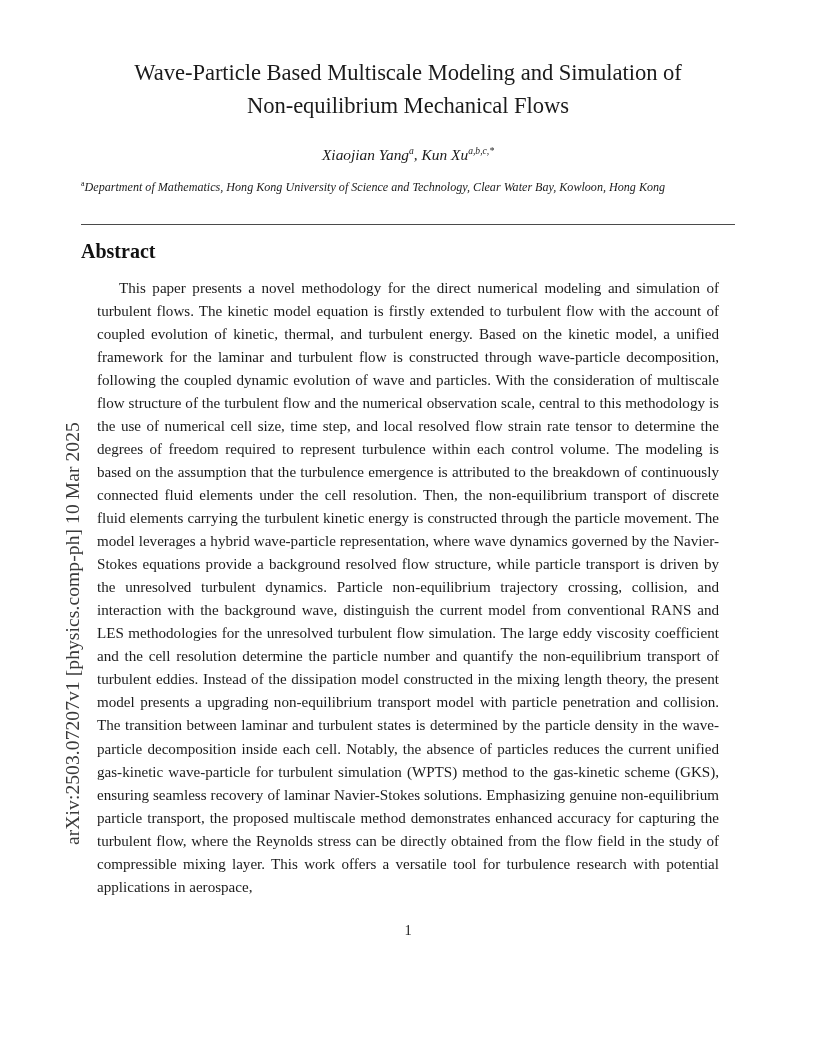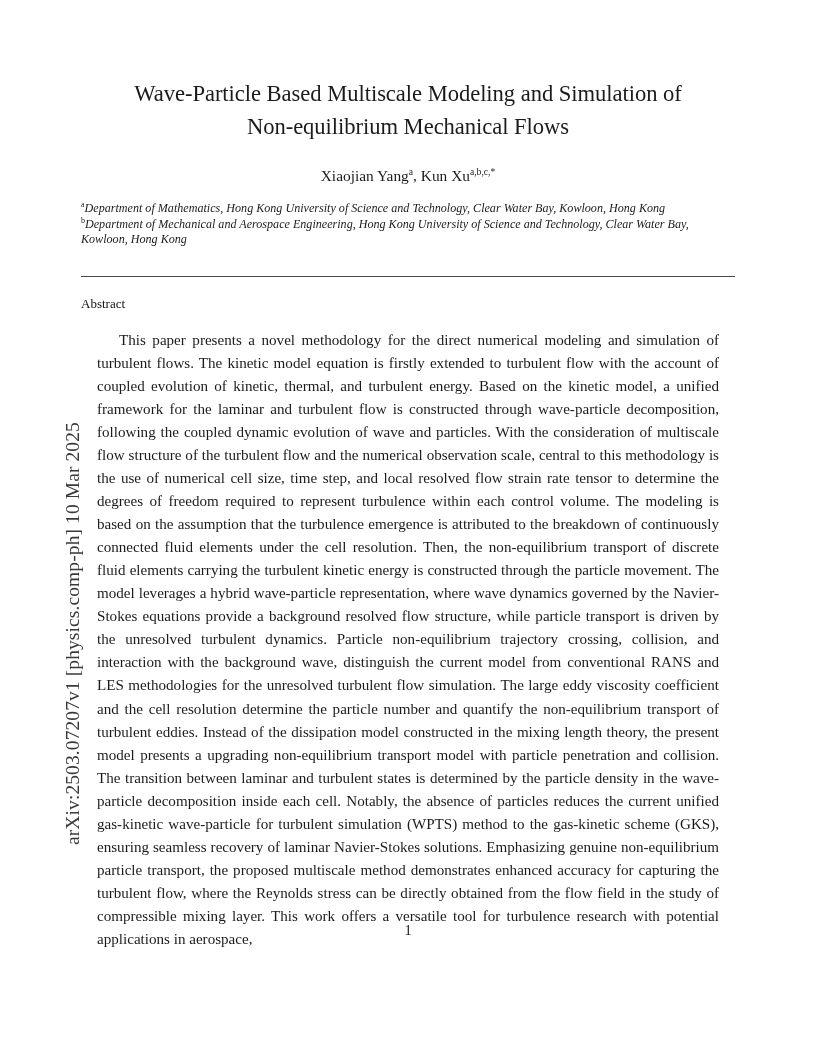--- a/index.html
+++ b/index.html
@@ -44,37 +44,38 @@
 
   
   .content {
     position: absolute;
     left: 81px;
     top: 0;
     width: 654px;
   }
 
   .title {
-    margin-top: 77px;
+    margin-top: 56px;
     text-align: center;
     font-size: 22.6px;
     line-height: 33px;
     font-weight: normal;
     letter-spacing: -0.05px;
     color: #1b1b1b;
     padding: 0 18px;
   }
   .title .line { display: block; }
 
   .authors {
     margin-top: 23px;
     text-align: center;
     font-size: 15.4px;
     line-height: 20px;
     color: #1b1b1b;
+    font-style: italic;
   }
   .authors sup {
     font-size: 9.6px;
     vertical-align: super;
     line-height: 0;
   }
 
   .affiliations {
     margin-top: 15px;
     text-align: left;
@@ -93,22 +94,22 @@
 
   .rule {
     margin-top: 28px;
     border: 0;
     border-top: 1.1px solid #4a4a4a;
     width: 100%;
   }
 
   .abstract-heading {
     margin-top: 17px;
-    font-weight: normal;
-    font-size: 13px;
+    font-weight: bold;
+    font-size: 20px;
     line-height: 19px;
     color: #111111;
   }
 
   .abstract-body {
     margin-top: 9px;
     font-size: 15.1px;
     line-height: 23.05px;
     text-align: justify;
     text-justify: inter-word;
@@ -141,21 +142,20 @@
 
     <h1 class="title">
       <span class="line">Wave-Particle Based Multiscale Modeling and Simulation of</span>
       <span class="line">Non-equilibrium Mechanical Flows</span>
     </h1>
 
     <div class="authors"><span>Xiaojian Yang</span><sup>a</sup><span>, </span><span>Kun Xu</span><sup>a,b,c,*</sup></div>
 
     <div class="affiliations">
       <span class="affiliation"><sup>a</sup><span>Department of Mathematics, Hong Kong University of Science and Technology, Clear Water Bay, Kowloon, Hong Kong</span></span>
-      <span class="affiliation"><sup>b</sup><span>Department of Mechanical and Aerospace Engineering, Hong Kong University of Science and Technology, Clear Water Bay, Kowloon, Hong Kong</span></span>
     </div>
 
     <hr class="rule">
 
     <div class="abstract-heading">Abstract</div>
 
     <div class="abstract-body">
       <p><span class="indent"></span><span>This paper presents a novel methodology for the direct numerical modeling and simulation of turbulent flows. The kinetic model equation is firstly extended to turbulent flow with the account of coupled evolution of kinetic, thermal, and turbulent energy. Based on the kinetic model, a unified framework for the laminar and turbulent flow is constructed through wave-particle decomposition, following the coupled dynamic evolution of wave and particles. With the consideration of multiscale flow structure of the turbulent flow and the numerical observation scale, central to this methodology is the use of numerical cell size, time step, and local resolved flow strain rate tensor to determine the degrees of freedom required to represent turbulence within each control volume. The modeling is based on the assumption that the turbulence emergence is attributed to the breakdown of continuously connected fluid elements under the cell resolution. Then, the non-equilibrium transport of discrete fluid elements carrying the turbulent kinetic energy is constructed through the particle movement. The model leverages a hybrid wave-particle representation, where wave dynamics governed by the Navier-Stokes equations provide a background resolved flow structure, while particle transport is driven by the unresolved turbulent dynamics. Particle non-equilibrium trajectory crossing, collision, and interaction with the background wave, distinguish the current model from conventional RANS and LES methodologies for the unresolved turbulent flow simulation. The large eddy viscosity coefficient and the cell resolution determine the particle number and quantify the non-equilibrium transport of turbulent eddies. Instead of the dissipation model constructed in the mixing length theory, the present model presents a upgrading non-equilibrium transport model with particle penetration and collision. The transition between laminar and turbulent states is determined by the particle density in the wave-particle decomposition inside each cell. Notably, the absence of particles reduces the current unified gas-kinetic wave-particle for turbulent simulation (WPTS) method to the gas-kinetic scheme (GKS), ensuring seamless recovery of laminar Navier-Stokes solutions. Emphasizing genuine non-equilibrium particle transport, the proposed multiscale method demonstrates enhanced accuracy for capturing the turbulent flow, where the Reynolds stress can be directly obtained from the flow field in the study of compressible mixing layer. This work offers a versatile tool for turbulence research with potential applications in aerospace,</span></p>
     </div>
 

